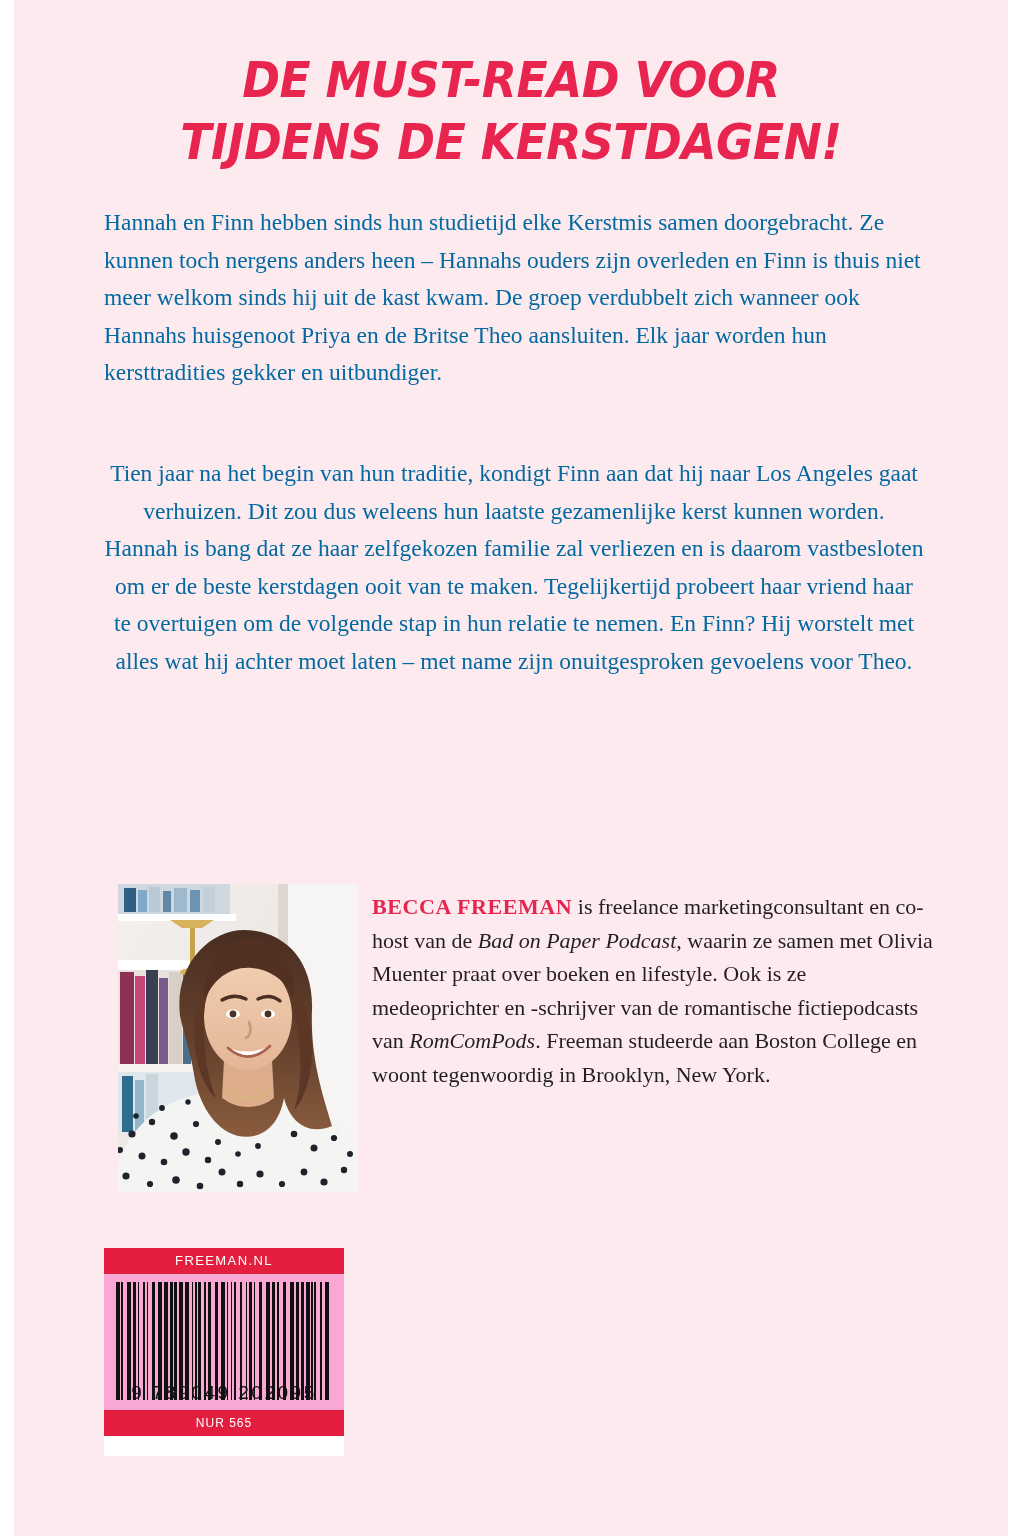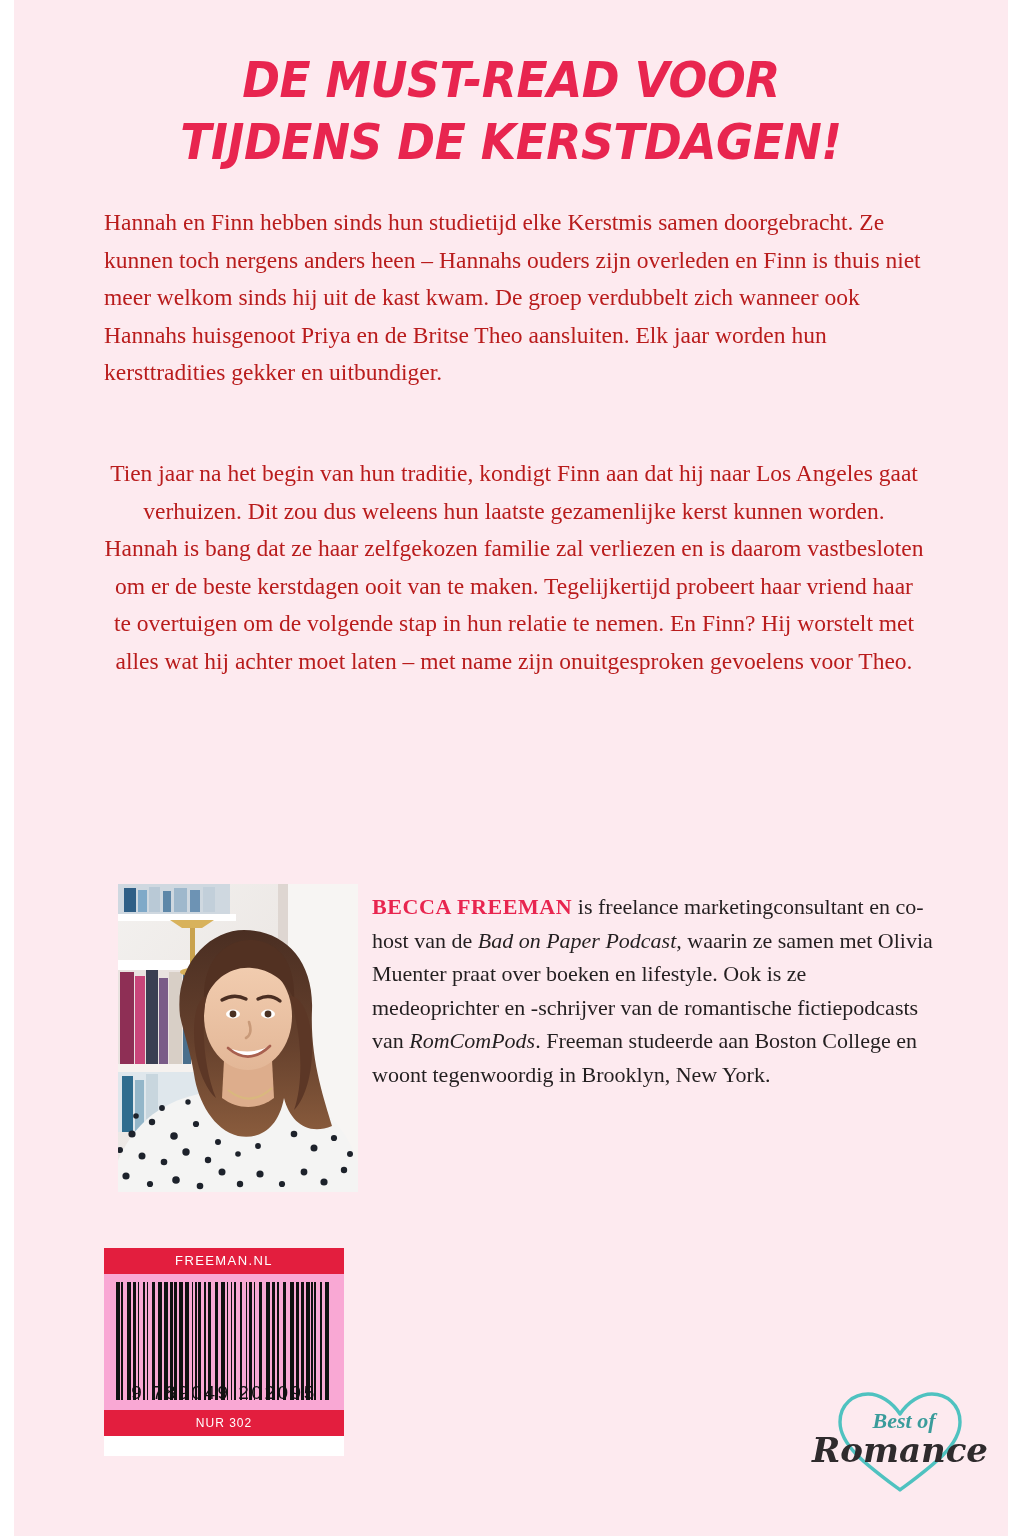--- a/index.html
+++ b/index.html
@@ -33,21 +33,21 @@
     transform-origin:center top;
     text-transform:uppercase;
   }
   #headline .hl-line { display:block; white-space:nowrap; }
 
   
   .body-col {
     position:absolute;
     left:90px;
     width:820px;
-    color:#b91c1c;
+    color:#0369a1;
     font-size:23.5px;
     line-height:37.5px;
     text-align:left;
   }
   #para1 { top:204px; }
   #para2 { top:455px;text-align:center; }
   #para3 { top:735px; }
 
   
   #author-block {
@@ -329,25 +329,18 @@
           <i style="width: 3px; margin-right: 2px;"></i>
           <i style="width: 3px; margin-right: 2px;"></i>
           <i style="width: 4px; margin-right: 1px;"></i>
           <i style="width: 2px; margin-right: 1px;"></i>
           <i style="width: 2px; margin-right: 4px;"></i>
           <i style="width: 2px; margin-right: 3px;"></i>
           <i style="width: 4px; margin-right: 3px;"></i>
         </div>
       <div id="bc-digits">9 789049 202095</div>
     </div>
-    <div id="bc-bottom">NUR 302</div>
+    <div id="bc-bottom">NUR 565</div>
   </div>
 
 
-  <div id="romance-logo">
-    <svg viewBox="0 0 180 140" xmlns="http://www.w3.org/2000/svg" aria-hidden="true">
-      <path d="M90 124 C58 100 30 80 30 56 C30 38 44 28 58 28 C70 28 82 36 90 48 C98 36 110 28 122 28 C136 28 150 38 150 56 C150 80 122 100 90 124 Z" fill="none" stroke="#4fc2c0" stroke-width="3.4" stroke-linecap="round" stroke-linejoin="round"></path>
-      <text x="94" y="62" text-anchor="middle" font-family="Liberation Serif, serif" font-style="italic" font-weight="bold" font-size="22" fill="#3a9c9b">Best of</text>
-      <text x="90" y="96" text-anchor="middle" font-family="DejaVu Serif, serif" font-style="italic" font-weight="bold" font-size="34" fill="#2f2b2d">Romance</text>
-    </svg>
-  </div>
 
 </div>
 
 </body></html>

